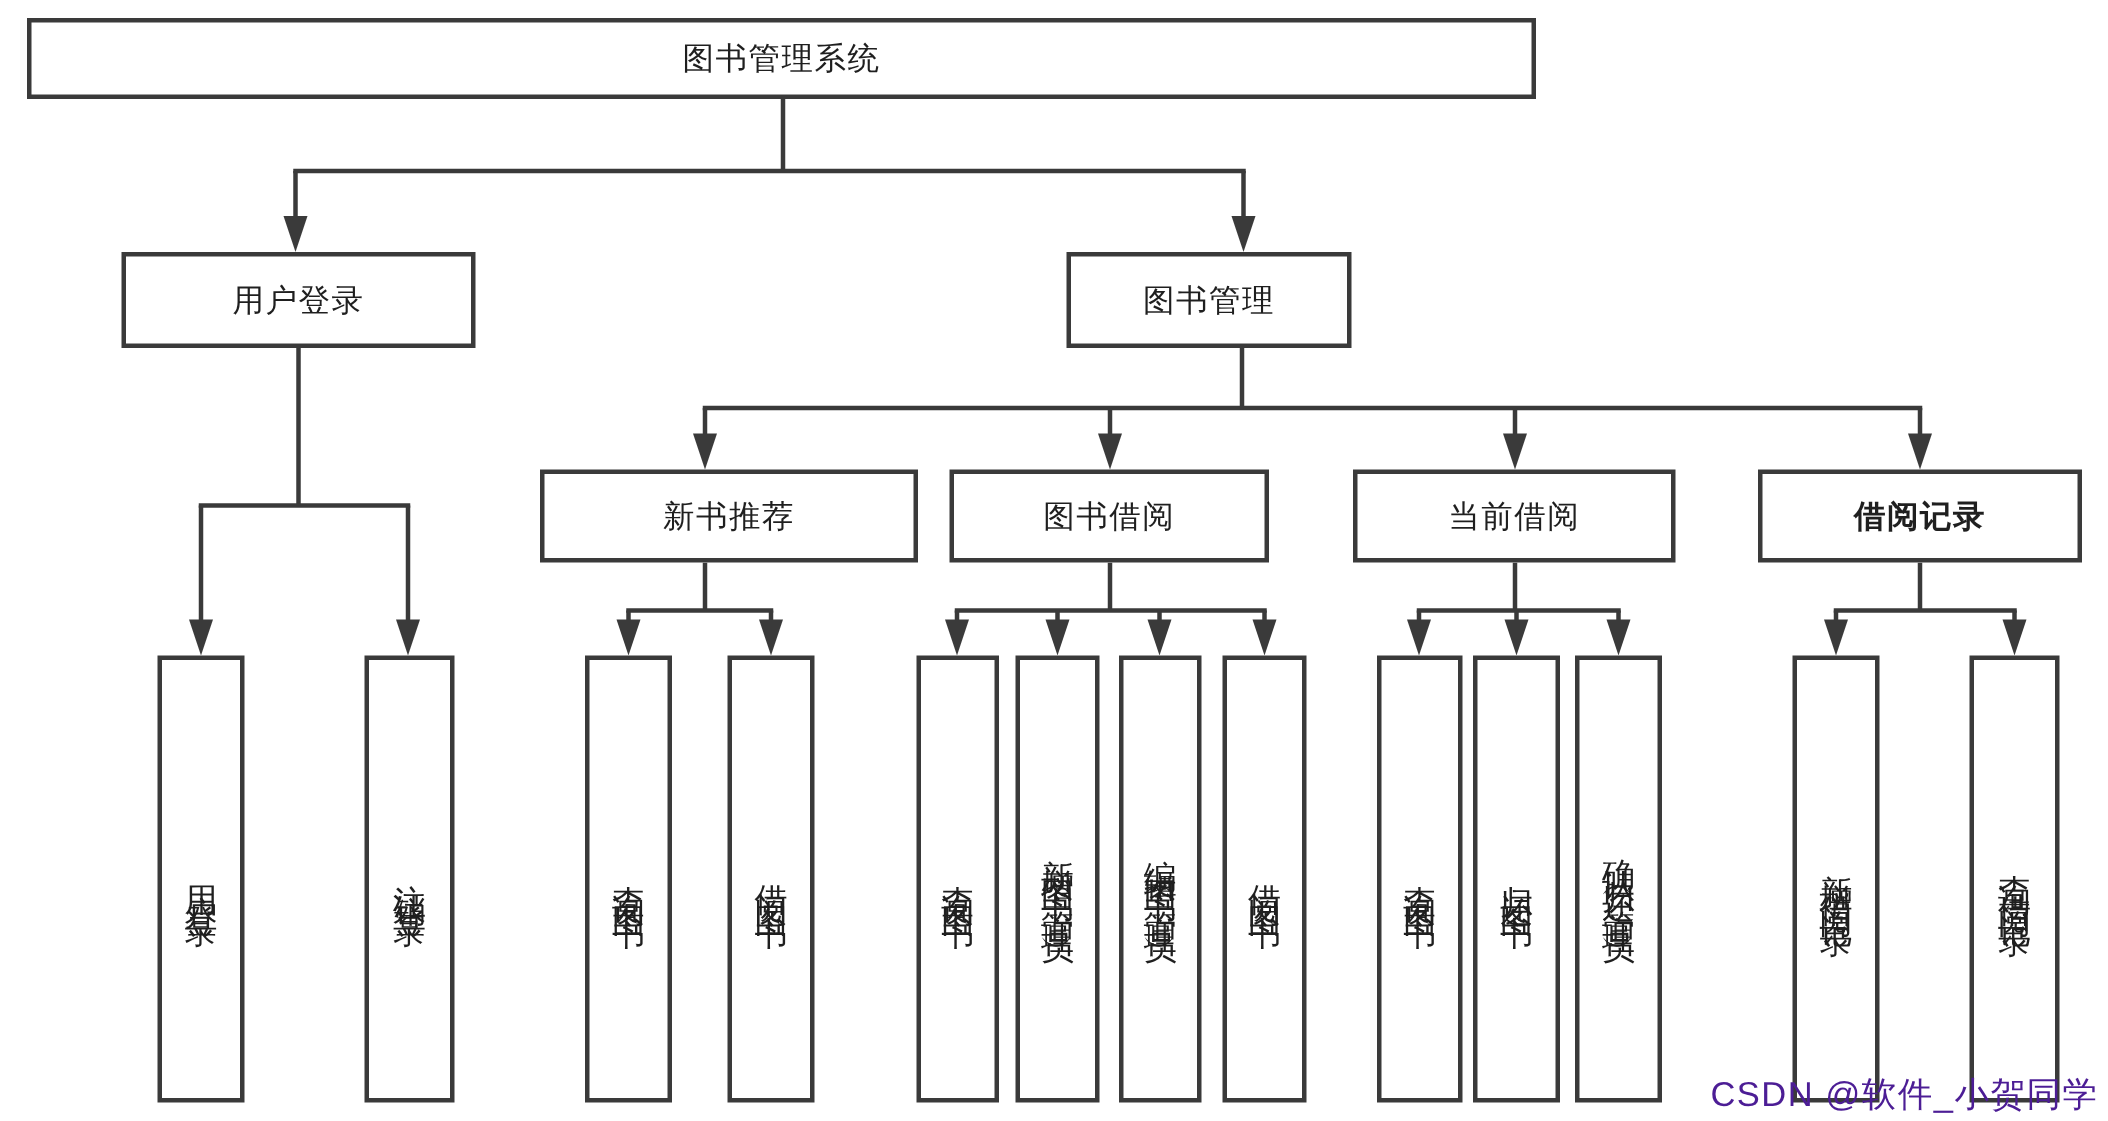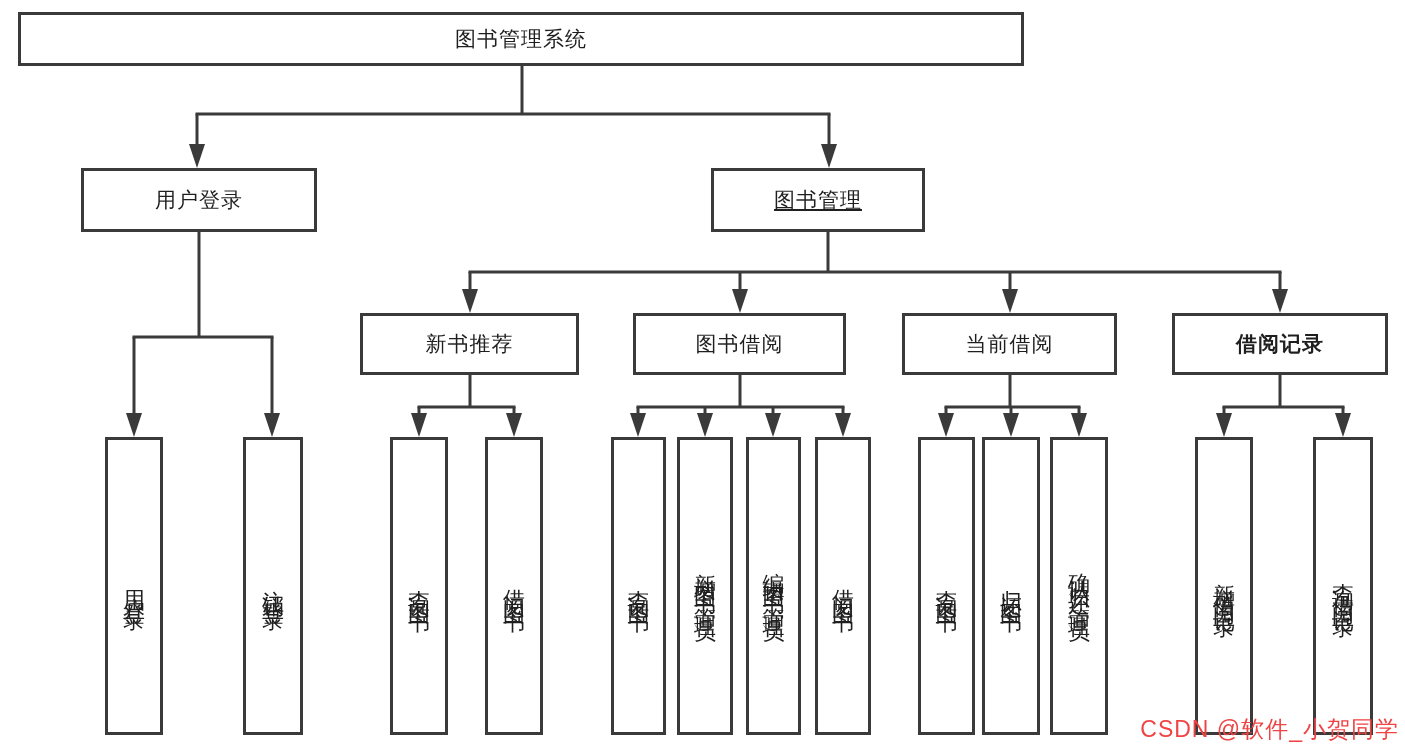--- a/index.html
+++ b/index.html
@@ -46,23 +46,23 @@
     writing-mode: vertical-rl;
     text-orientation: mixed;
     font-size: 22px;
     letter-spacing: 7px;
     line-height: 1;
     color: #1f1f1f;
   }
   
   .n-root            { left: 18px;   top: 12px;  width: 1006px; height: 54px; }
   .n-user-login      { left: 81px;   top: 168px; width: 236px;  height: 64px; }
-  .n-book-management { left: 711px;  top: 168px; width: 214px;  height: 64px; text-decoration: underline; }
+  .n-book-management { left: 711px;  top: 168px; width: 190px;  height: 64px; }
   .n-l3              { top: 313px;  height: 62px; }
-  .n-new-book        { left: 360px;  width: 219px; }
+  .n-new-book        { left: 360px;  width: 252px; }
   .n-book-borrow     { left: 633px;  width: 213px; }
   .n-current-borrow  { left: 902px;  width: 215px; }
   .n-borrow-records  { left: 1172px; width: 216px; font-weight: bold; }
 
   .lf-ul-0 { left: 105px;  width: 58px; }
   .lf-ul-1 { left: 243px;  width: 60px; }
   .lf-nb-0 { left: 390px;  width: 58px; }
   .lf-nb-1 { left: 485px;  width: 58px; }
   .lf-bb-0 { left: 611px;  width: 55px; }
   .lf-bb-1 { left: 677px;  width: 56px; }
@@ -72,21 +72,21 @@
   .lf-cb-1 { left: 982px;  width: 58px; }
   .lf-cb-2 { left: 1050px; width: 58px; }
   .lf-br-0 { left: 1195px; width: 58px; }
   .lf-br-1 { left: 1313px; width: 60px; }
 
   .watermark {
     position: absolute;
     right: 6px;
     top: 714px;
     font-size: 23px;
-    color: #ef4444;
+    color: #4c1d95;
     letter-spacing: 1px;
     z-index: 3;
     white-space: nowrap;
   }
 </style>
 </head>
 <body>
 
 <div class="canvas">
 

